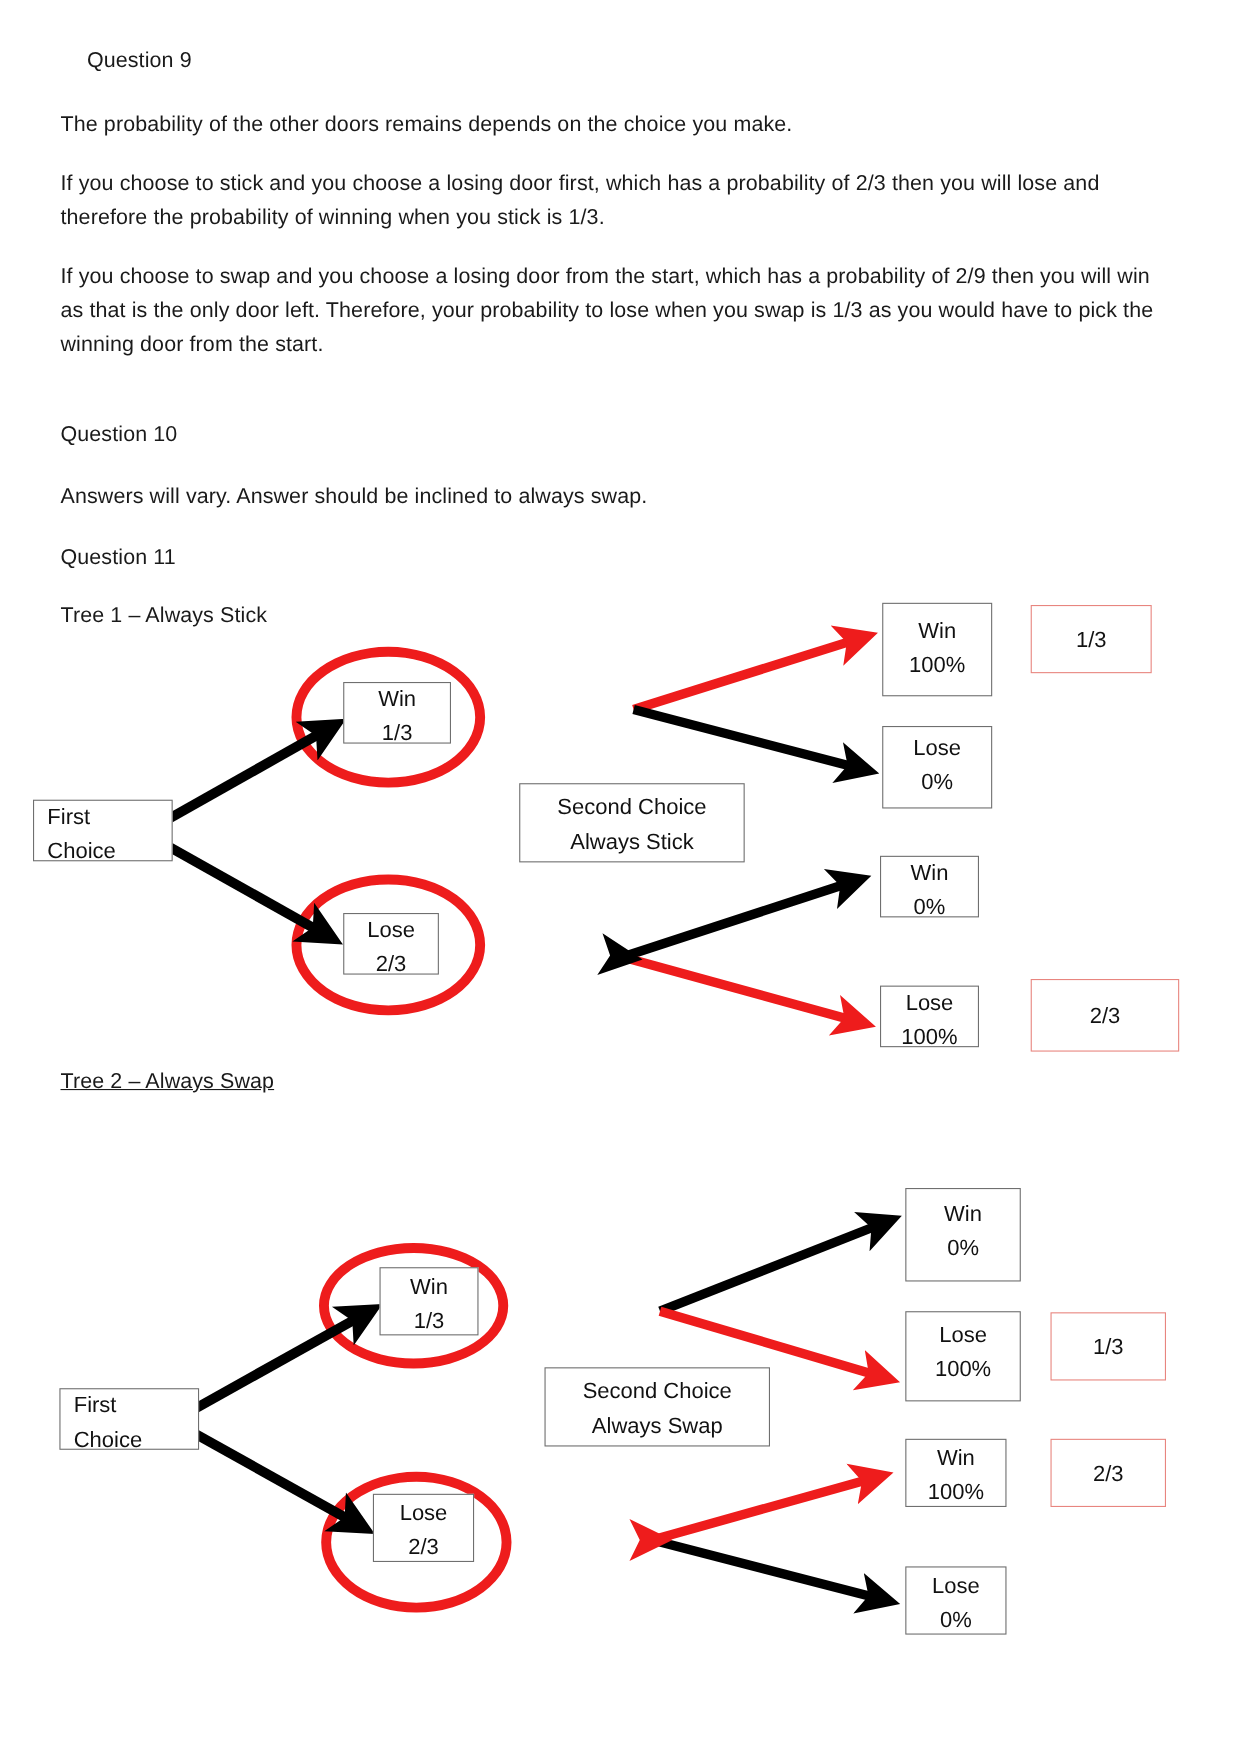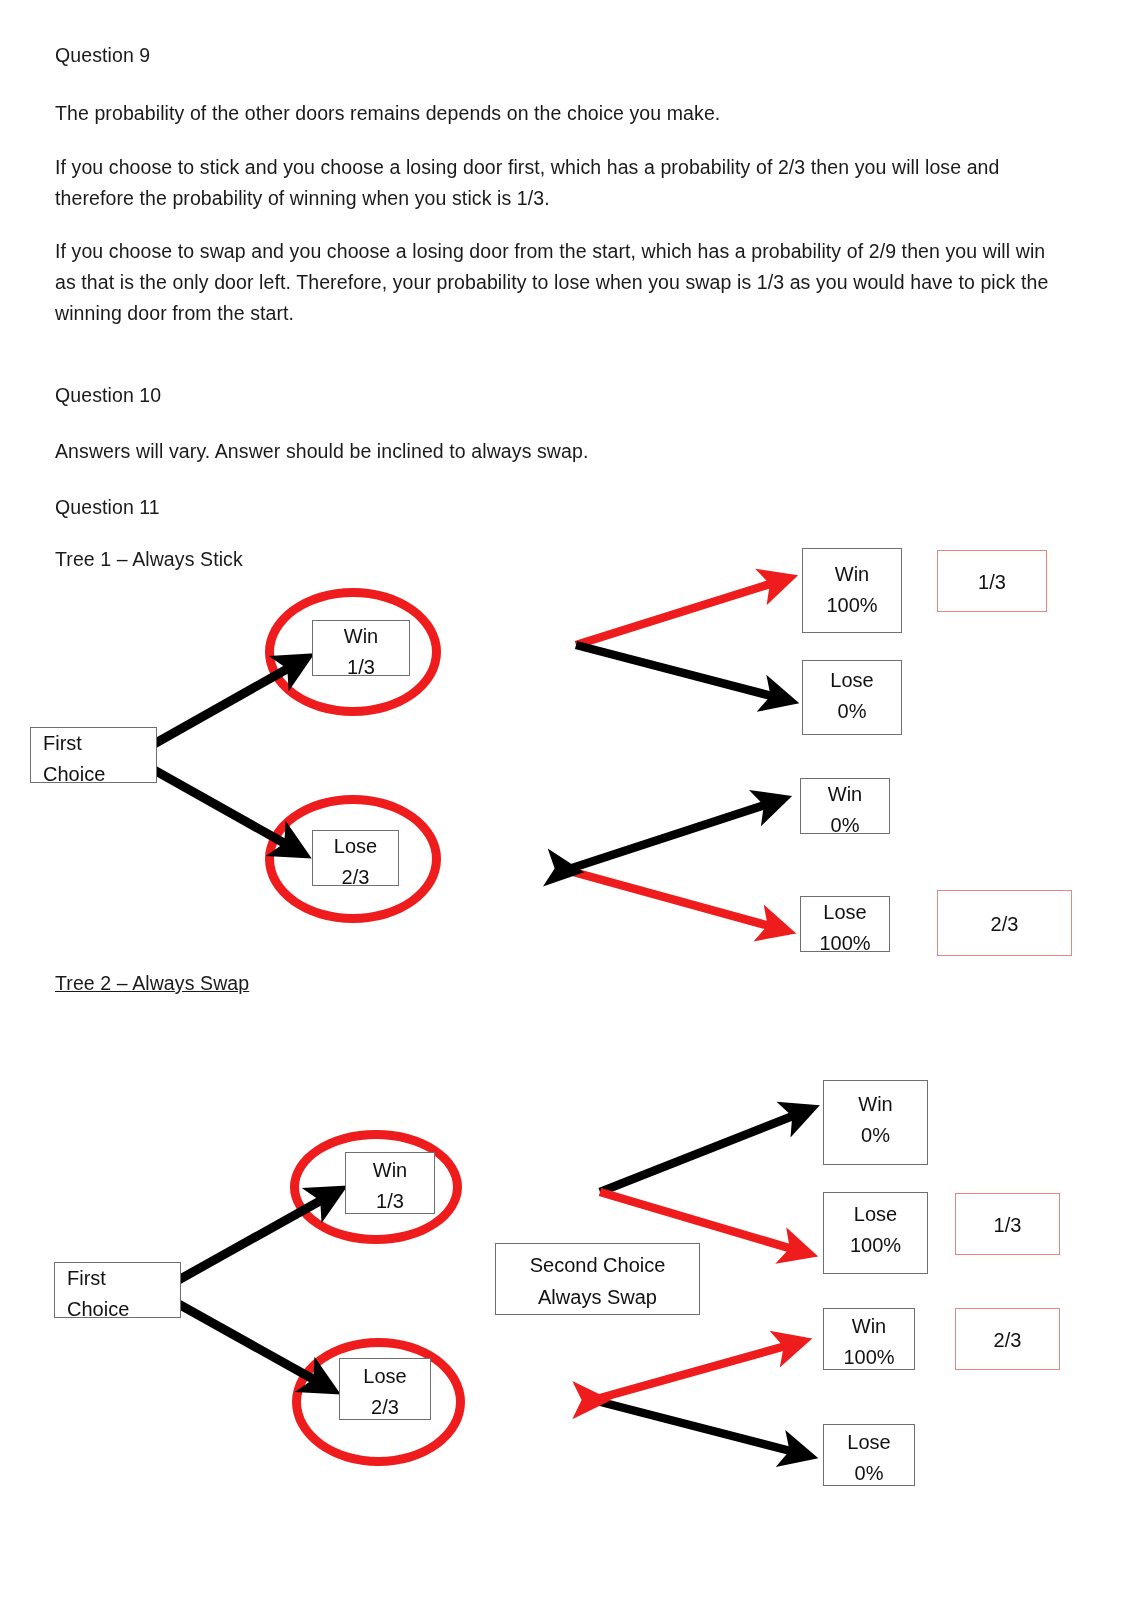--- a/index.html
+++ b/index.html
@@ -87,21 +87,21 @@
     height: 1601px;
     pointer-events: none;
     z-index: 3;
   }
 </style>
 </head>
 <body>
 
 <div id="page">
 
-  <div class="prose" style="top:40px;">Question 9</div>
+  <div class="prose" style="top:40px;margin-left:24px;">Question 9</div>
 
   <div class="prose" style="top:98px;">The probability of the other doors remains depends on the choice you make.</div>
 
   <div class="prose" style="top:152px;">If you choose to stick and you choose a losing door first, which has a probability of 2/3 then you will lose and therefore the probability of winning when you stick is 1/3.</div>
 
   <div class="prose" style="top:236px;">If you choose to swap and you choose a losing door from the start, which has a probability of 2/9 then you will win as that is the only door left. Therefore, your probability to lose when you swap is 1/3 as you would have to pick the winning door from the start.</div>
 
   <div class="prose" style="top:380px;">Question 10</div>
 
   <div class="prose" style="top:436px;">Answers will vary. Answer should be inclined to always swap.</div>
@@ -121,20 +121,24 @@
   <div class="node" style="left:312px; top:620px; width:98px; height:56px;">
     <span class="l1">Win</span>
     <span class="l2">1/3</span>
   </div>
 
   <div class="node" style="left:312px; top:830px; width:87px; height:56px;">
     <span class="l1">Lose</span>
     <span class="l2">2/3</span>
   </div>
 
+  <div class="labelbox" style="left:472px; top:712px; width:205px; height:72px; padding-top:5px;">
+    <span class="l1">Second Choice</span>
+    <span class="l2">Always Stick</span>
+  </div>
 
   <div class="node" style="left:802px; top:548px; width:100px; height:85px; padding-top:10px;">
     <span class="l1">Win</span>
     <span class="l2">100%</span>
   </div>
 
   <div class="node" style="left:802px; top:660px; width:100px; height:75px; padding-top:4px;">
     <span class="l1">Lose</span>
     <span class="l2">0%</span>
   </div>

